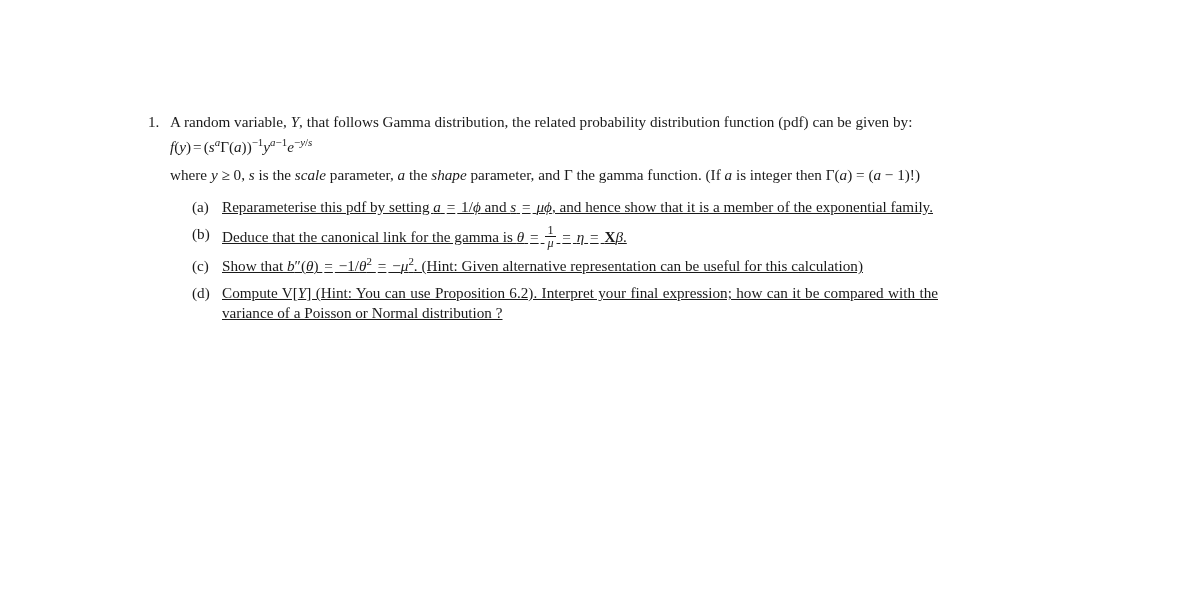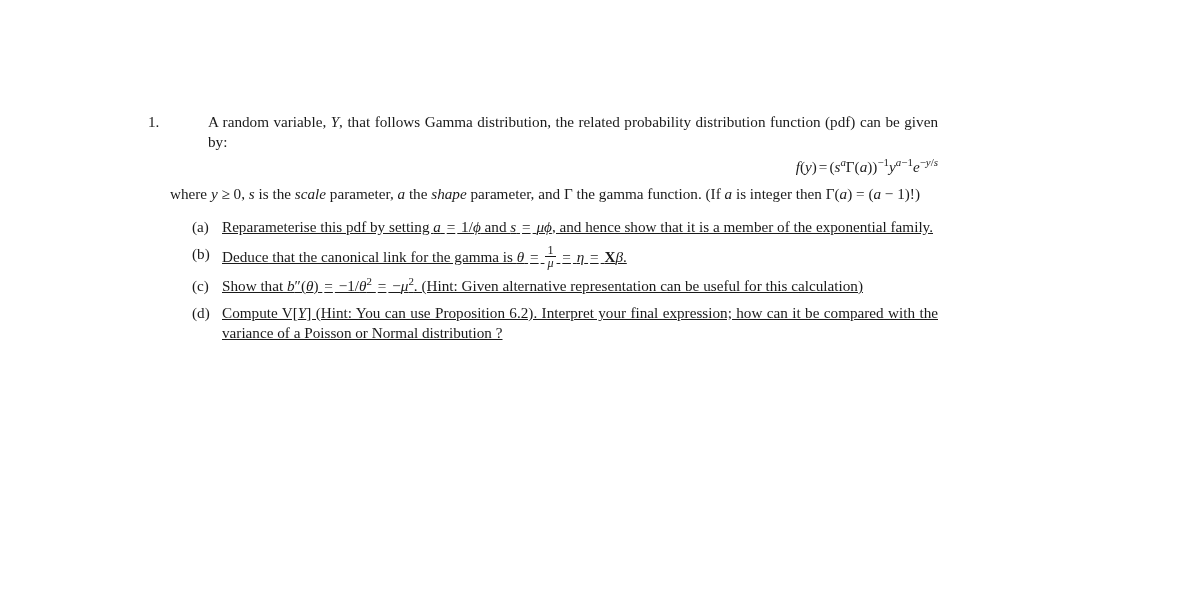--- a/index.html
+++ b/index.html
@@ -38,26 +38,25 @@
     width: 22px;
     flex: 0 0 22px;
     text-align: left;
   }
   .problem-body {
     flex: 1 1 auto;
   }
   .intro-text {
     text-align: justify;
     text-justify: inter-word;
-    margin-left: 38px;
   }
 
   
   .equation {
-    text-align: right;
+    text-align: left;
     margin: 5px 0 6px 0;
     font-size: 15.2px;
   }
 
   .where-text {
     text-align: justify;
     margin-top: 8px;
   }
 
   

